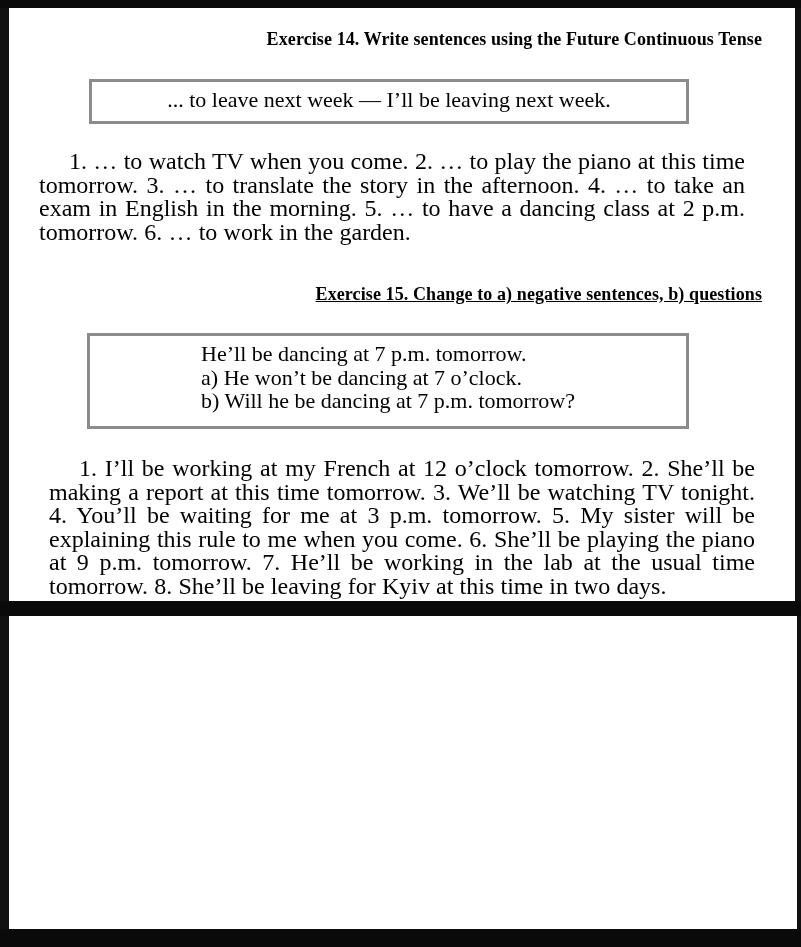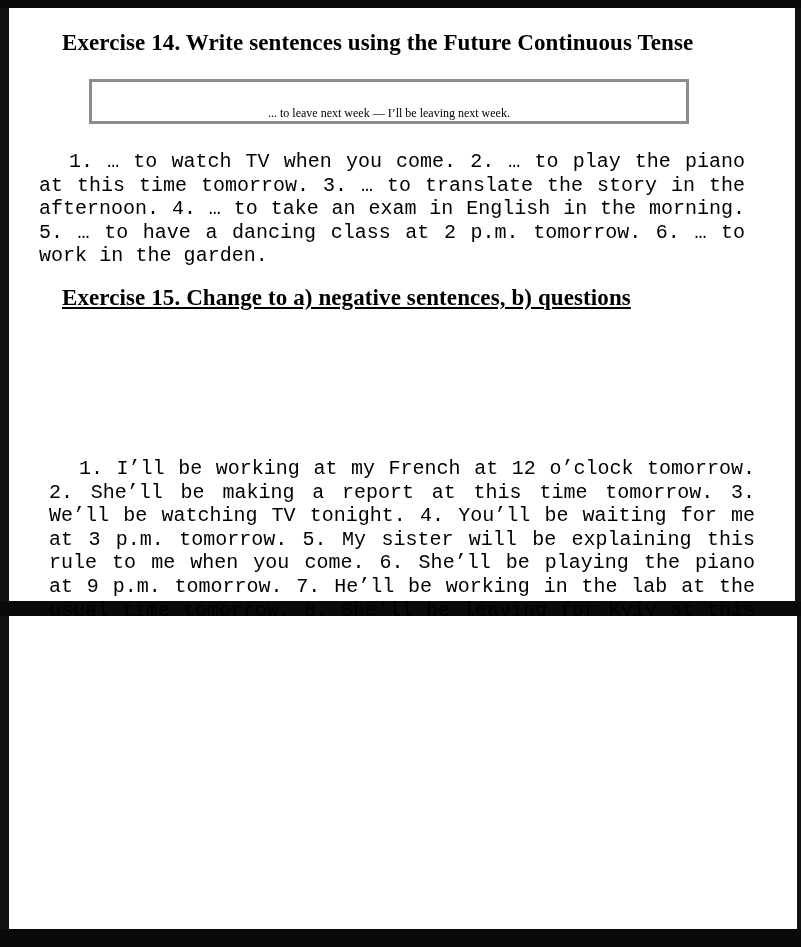--- a/index.html
+++ b/index.html
@@ -77,48 +77,47 @@
   .section-bottom {
     position: absolute;
     left: 9px; top: 616px;
     width: 788px; height: 313px;
     background: #ffffff;
   }
 
   
   .ex-heading {
     font-weight: bold;
-    font-size: 23px;
+    font-size: 18px;
     line-height: 1.33;
     letter-spacing: 0.1px;
     margin: 0;
+    text-align: right;
   }
 
   .body-text {
-    font-size: 20px;
+    font-size: 24px;
     line-height: 23.6px;
     text-align: justify;
     text-indent: 30px;
     margin: 0;
     word-spacing: 0.2px;
-    font-family: Liberation Mono, monospace;
   }
 
   
   .example-box {
     box-sizing: border-box;
     border: 3px solid #8c8c8c;
     background: #ffffff;
     padding: 6px 10px;
   }
   .example-box .ex-line {
-    font-size: 12px;
+    font-size: 22px;
     line-height: 23.5px;
     white-space: nowrap;
-    margin-top: 14px;
   }
   .box-centered .ex-line {
     text-align: center;
   }
   .box-block {
     display: inline-block;
     text-align: left;
   }
   .box-block-wrap {
     text-align: center;
@@ -151,20 +150,29 @@
     <div id="ex14-heading" class="ex-heading">Exercise 14. Write sentences using the Future Continuous Tense</div>
 
     <div id="ex14-box" class="example-box box-centered">
       <div class="ex-line">... to leave next week — I’ll be leaving next week.</div>
     </div>
 
     <div id="ex14-body" class="body-text">1. … to watch TV when you come. 2. … to play the piano at this time tomorrow. 3. … to translate the story in the afternoon. 4. … to take an exam in English in the morning. 5. … to have a dancing class at 2 p.m. tomorrow. 6. … to work in the garden.</div>
 
     <div id="ex15-heading" class="ex-heading">Exercise 15. Change to a) negative sentences, b) questions</div>
 
+    <div id="ex15-box" class="example-box">
+      <div class="box-block-wrap">
+        <div class="box-block">
+          <div class="ex-line">He’ll be dancing at 7 p.m. tomorrow.</div>
+          <div class="ex-line">a) He won’t be dancing at 7 o’clock.</div>
+          <div class="ex-line">b) Will he be dancing at 7 p.m. tomorrow?</div>
+        </div>
+      </div>
+    </div>
 
     <div id="ex15-body" class="body-text">1. I’ll be working at my French at 12 o’clock tomorrow. 2. She’ll be making a report at this time tomorrow. 3. We’ll be watching TV tonight. 4. You’ll be waiting for me at 3 p.m. tomorrow. 5. My sister will be explaining this rule to me when you come. 6. She’ll be playing the piano at 9 p.m. tomorrow. 7. He’ll be working in the lab at the usual time tomorrow. 8. She’ll be leaving for Kyiv at this time in two days.</div>
 
   </div>
 
   <div class="section-bottom">
 
     
 
     

